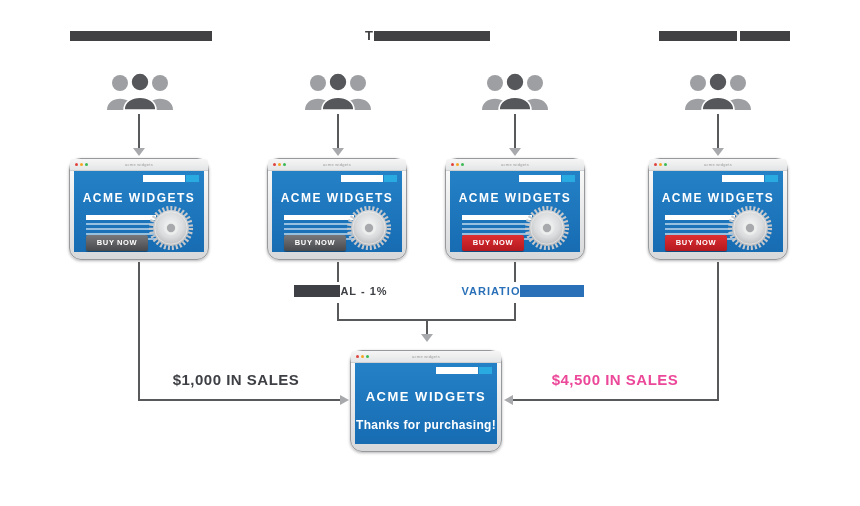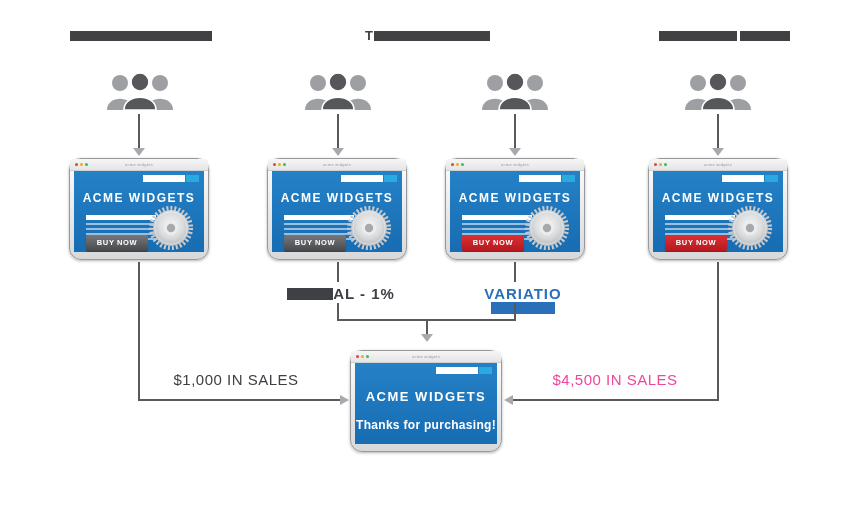--- a/index.html
+++ b/index.html
@@ -47,28 +47,28 @@
     color:#fff;font-size:7.5px;font-weight:bold;letter-spacing:.6px;text-align:center;line-height:16px;
     box-shadow:0 1px 1px rgba(0,0,0,.35);}
   .buy.gray{background:linear-gradient(#77787b,#48494c);}
   .buy.red{background:linear-gradient(#dc2f33,#b4191f);}
   .gear{position:absolute;right:8px;top:32px;width:50px;height:50px;}
   .brand-big{top:26px;font-size:13px;}
   .thanks{position:absolute;left:0;right:0;top:55px;text-align:center;color:#fff;
     font-weight:bold;font-size:12px;letter-spacing:.3px;}
   
   .vlabel{position:absolute;display:flex;align-items:center;justify-content:center;
-    font-weight:bold;font-size:15px;letter-spacing:1px;white-space:nowrap;}
+    font-weight:bold;font-size:11px;letter-spacing:1px;white-space:nowrap;}
   .vlabel .rblk{display:inline-block;height:12px;}
   .vlabel.dark{color:#3e4045;}
-  .vlabel.blue{color:#2a70b8;flex-direction:column;}
+  .vlabel.blue{color:#2a70b8;}
   .rblk.dark{background:#3e4045;width:46px;}
   .rblk.blue{background:#2a70b8;width:64px;}
   
-  .sales{position:absolute;width:200px;text-align:center;font-weight:normal;font-size:15px;letter-spacing:.5px;white-space:nowrap;}
+  .sales{position:absolute;width:200px;text-align:center;font-weight:bold;font-size:15px;letter-spacing:.5px;white-space:nowrap;}
   .sales.dark{color:#3e4045;}
   .sales.blue{color:#ec4899;}
 </style>
 </head>
 <body>
 
 <div class="canvas">
 
   <svg width="0" height="0" style="position:absolute" aria-hidden="true">
     <defs>

